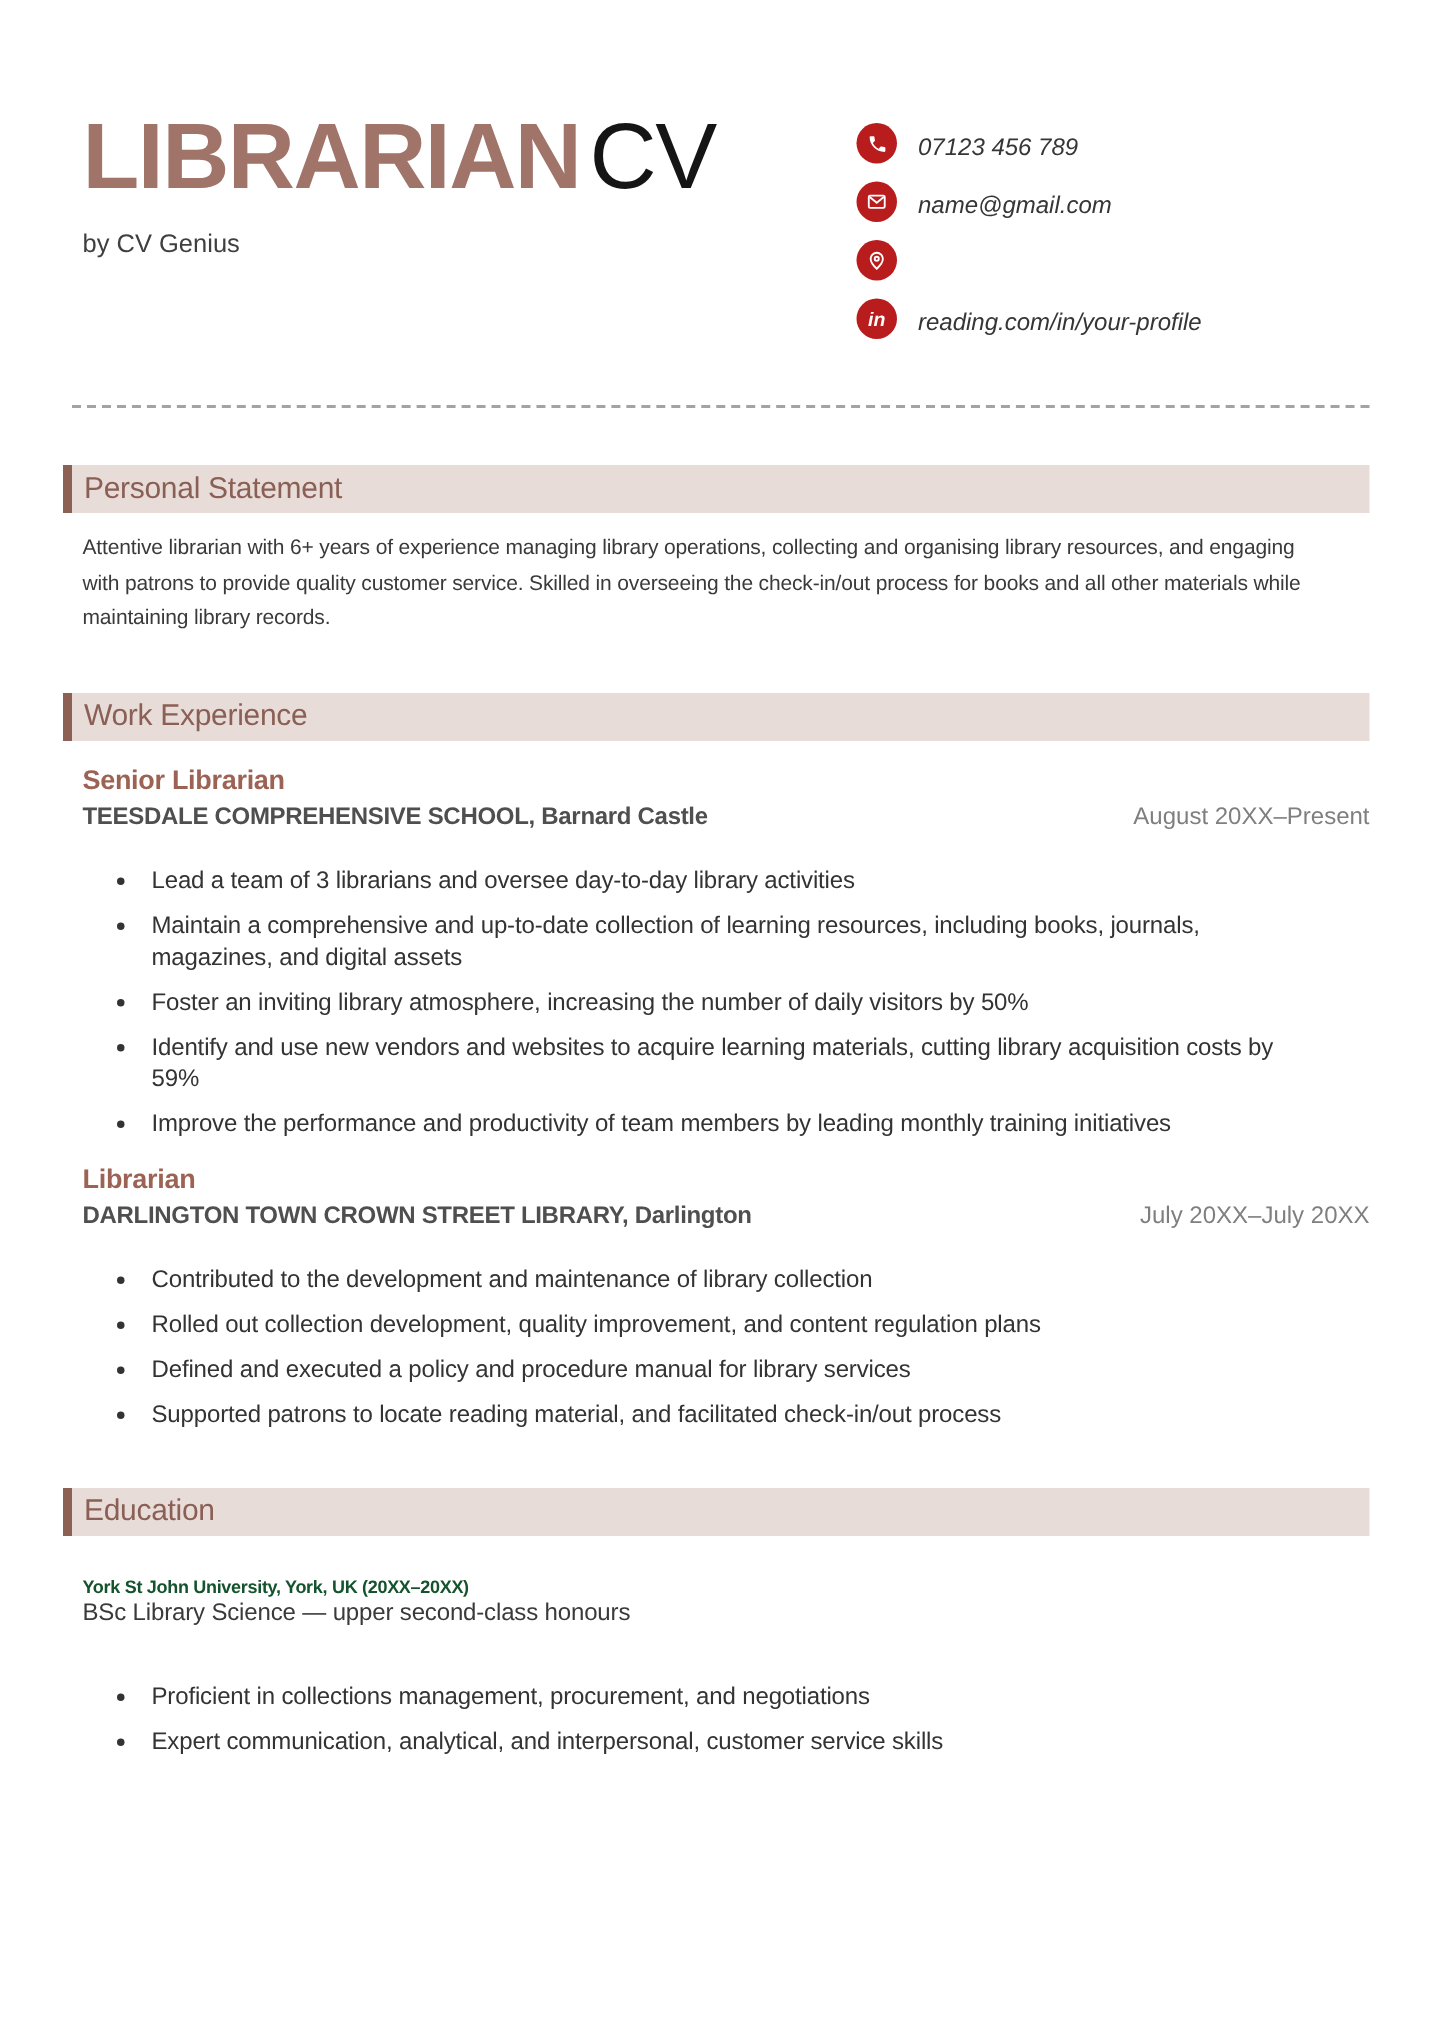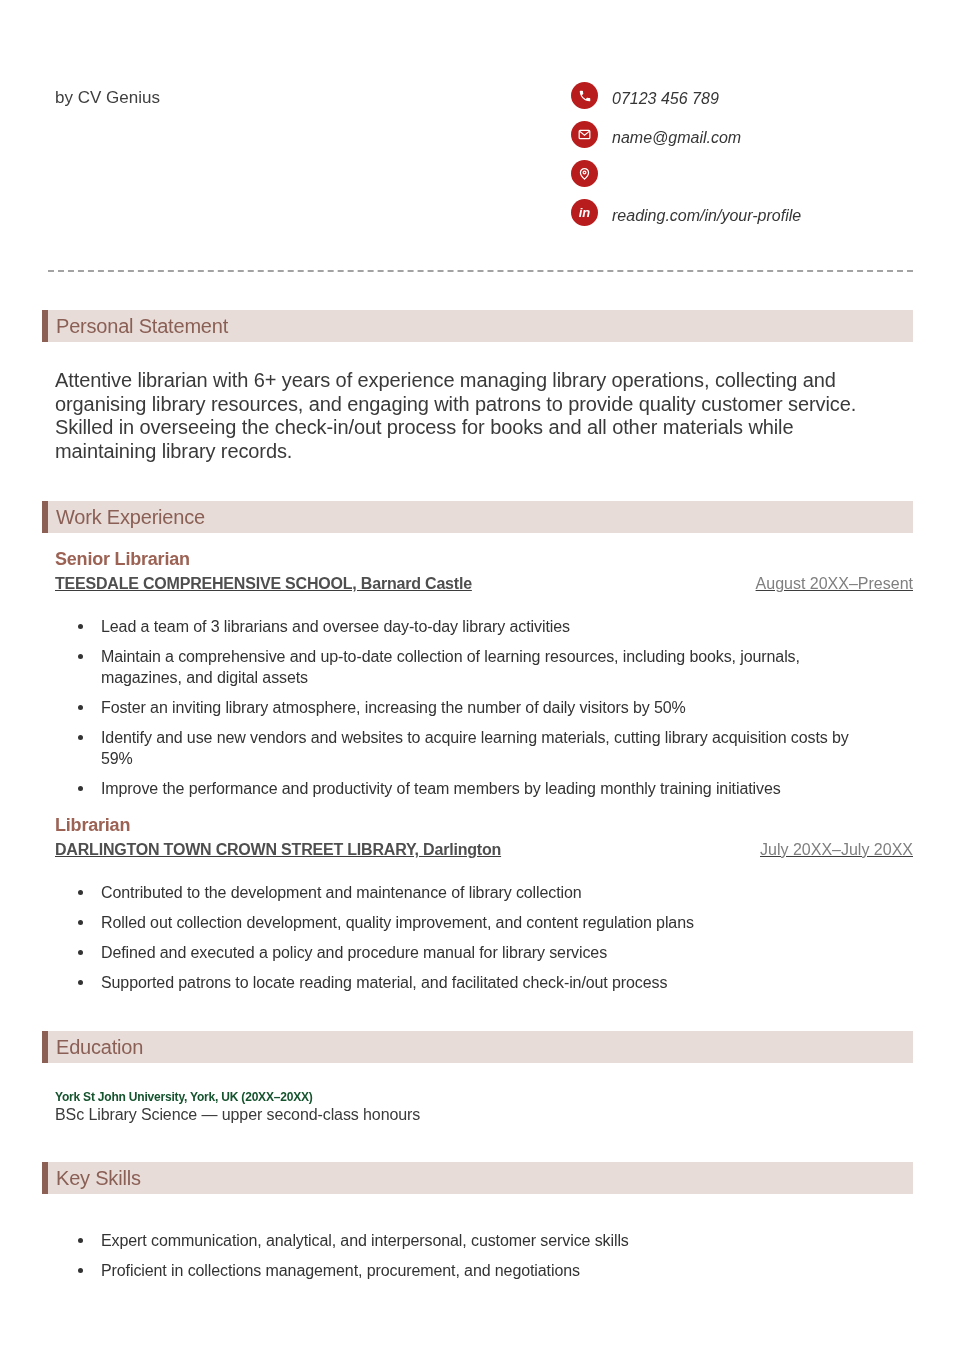--- a/index.html
+++ b/index.html
@@ -54,29 +54,29 @@
     padding-left: 8px;
   }
   .section-bar .section-title {
     font-size: 20px; font-weight: normal; color: #8a5f55; letter-spacing: -0.2px;
   }
 
   .indent { padding-left: 13px; }
 
   
   .statement {
-    margin-top: 27px;
-    font-size: 20px; line-height: 23.5px; color: #3a3a3a;
+    margin-top: 11px;
+    font-size: 14px; line-height: 23.5px; color: #3a3a3a;
     max-width: 845px; letter-spacing: -0.1px;
   }
 
   
   .job { margin-top: 16px; }
   .job-title { font-size: 18px; font-weight: bold; color: #9c6355; letter-spacing: -0.2px; }
-  .job-sub { display: flex; justify-content: space-between; align-items: flex-start; margin-top: 5px; text-decoration: underline; }
+  .job-sub { display: flex; justify-content: space-between; align-items: flex-start; margin-top: 5px; }
   .job-company { font-size: 16px; font-weight: bold; color: #4f4f4f; letter-spacing: -0.2px; }
   .job-dates { font-size: 16px; color: #7f7f7f; white-space: nowrap; }
 
   ul.bullets { margin-top: 23px; padding-left: 46px; list-style: none; }
   ul.bullets li {
     position: relative;
     font-size: 16px; line-height: 21px; color: #333333;
     margin-bottom: 9px; max-width: 770px; letter-spacing: -0.1px;
   }
   ul.bullets li::before {
@@ -93,20 +93,21 @@
   
   .skills ul.bullets { margin-top: 36px; }
 </style>
 </head>
 <body>
 
 <div class="page">
 
   <div class="header">
     <div class="title-block">
+      <h1 class="cv-title"><span>LIBRARIAN</span><span class="title-secondary">CV</span></h1>
       <p class="byline">by CV Genius</p>
     </div>
 
     <div class="contact-block">
 
       <div class="contact-row">
         <span class="icon-circle">
           <svg width="14" height="14" viewBox="0 0 24 24">
             <path fill="#ffffff" d="M6.62 10.79c1.44 2.83 3.76 5.14 6.59 6.59l2.2-2.2c.27-.27.67-.36 1.02-.24 1.12.37 2.33.57 3.57.57.55 0 1 .45 1 1V20c0 .55-.45 1-1 1-9.39 0-17-7.61-17-17 0-.55.45-1 1-1h3.5c.55 0 1 .45 1 1 0 1.25.2 2.45.57 3.57.11.35.03.74-.25 1.02l-2.2 2.2z"></path>
           </svg>
@@ -185,22 +186,19 @@
 
   <div class="section-bar">
     <span class="section-title">Education</span>
   </div>
   <div class="edu-block indent">
     <div class="edu-school">York St John University, York, UK (20XX–20XX)</div>
     <div class="edu-degree">BSc Library Science — upper second-class honours</div>
   </div>
 
   <div class="skills">
-    <div class="section-bar">
-      <span class="section-title">Key Skills</span>
-    </div>
     <ul class="bullets indent" style="padding-left:59px;">
+      <li>Proficient in collections management, procurement, and negotiations</li>
       <li>Expert communication, analytical, and interpersonal, customer service skills</li>
-      <li>Proficient in collections management, procurement, and negotiations</li>
     </ul>
   </div>
 
 </div>
 
 </body></html>

